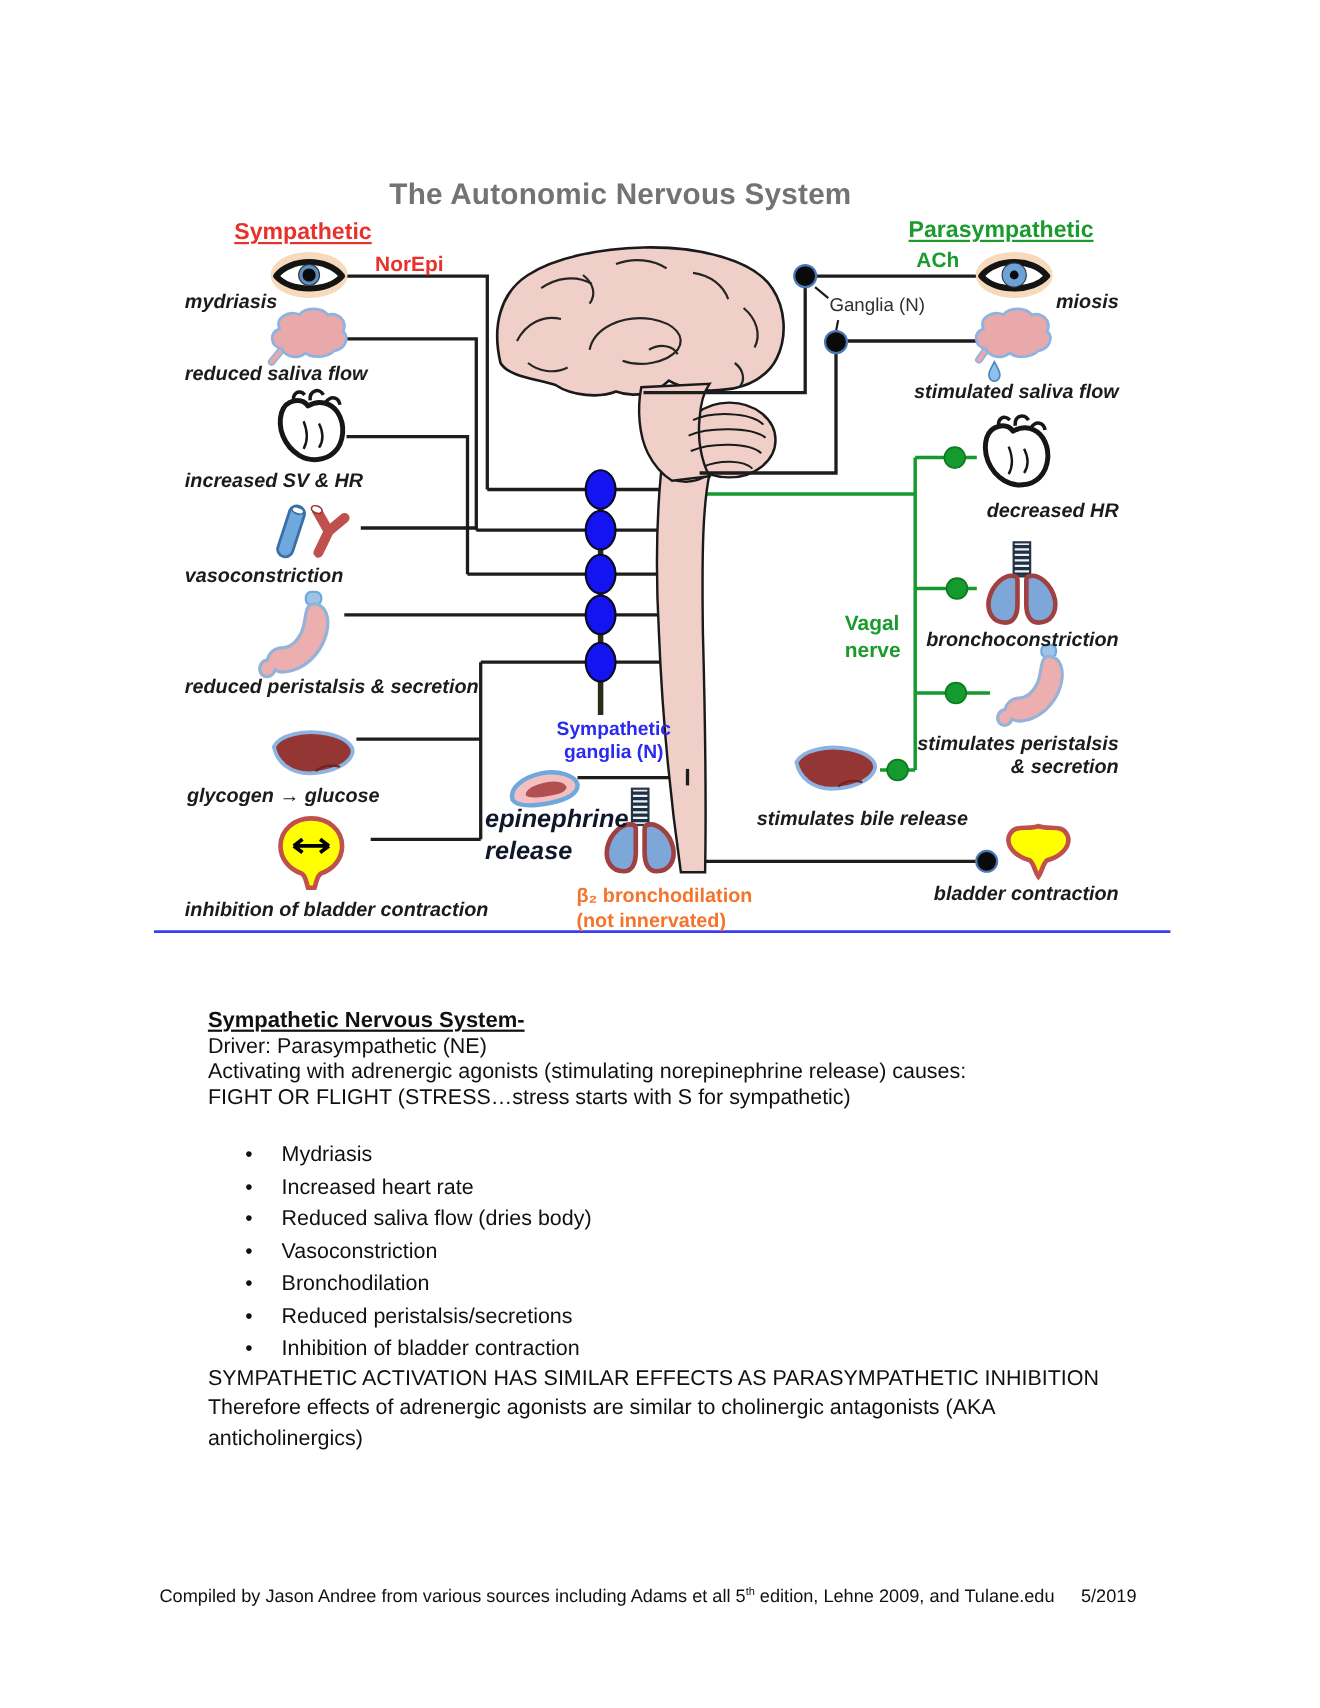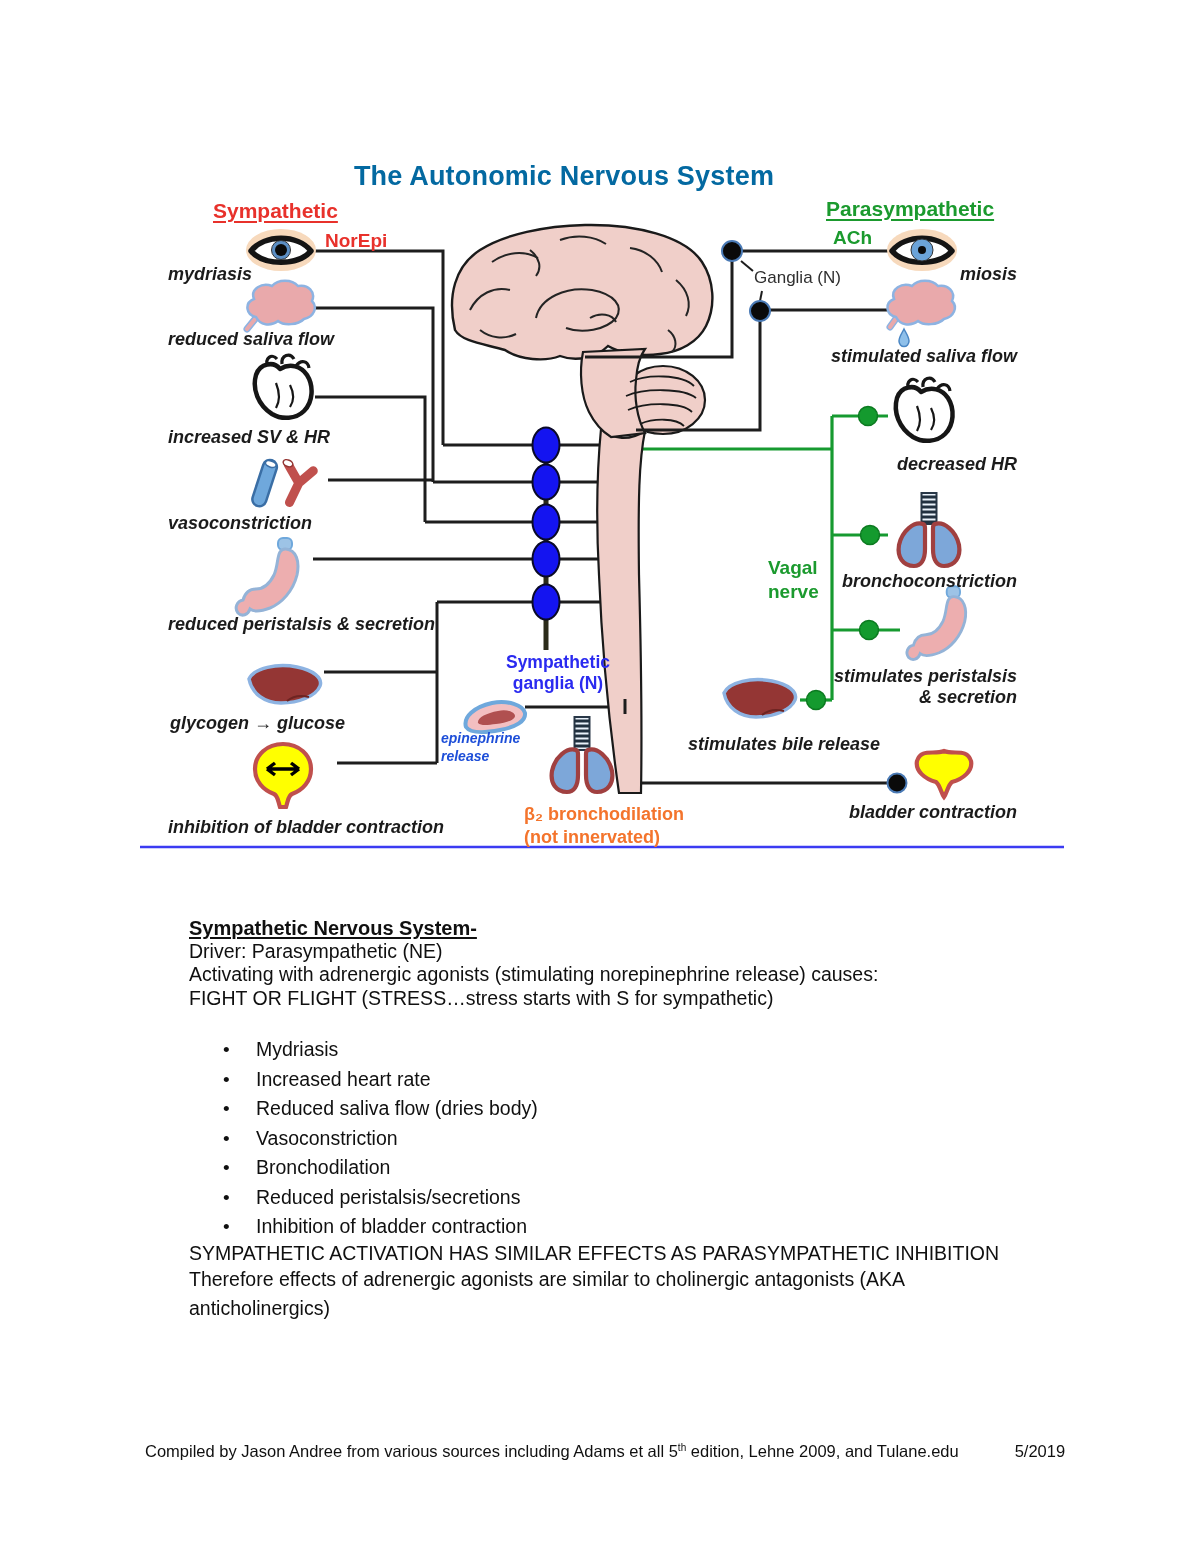--- a/index.html
+++ b/index.html
@@ -5,42 +5,42 @@
   html,body { margin:0; padding:0; background:#ffffff; }
   body { width:1200px; height:1553px; position:relative;
          font-family:"Liberation Sans", sans-serif; }
   .page { position:absolute; inset:0; background:#fff; overflow:hidden; }
 
   
   .diagram { position:absolute; left:0; top:0; width:1200px; height:870px; }
   .diagram svg { position:absolute; left:0; top:0; }
 
   .dtitle { position:absolute; left:312px; top:161px; width:504px; text-align:center;
-            font-size:27px; font-weight:bold; color:#0369a1; letter-spacing:0.2px; }
+            font-size:27px; font-weight:bold; color:#737373; letter-spacing:0.2px; }
 
   .branch-hd { position:absolute; font-weight:bold; font-size:21px;
                text-decoration:underline; text-underline-offset:3px; }
   .hd-symp { left:213px; top:199px; color:var(--symp-red); }
   .hd-para { left:826px; top:197px; color:var(--para-green); }
   .nt { position:absolute; font-weight:bold; font-size:19px; }
-  .nt-norepi { left:325px; top:230px; color:var(--symp-red); }
+  .nt-norepi { left:341px; top:230px; color:var(--symp-red); }
   .nt-ach   { left:833px; top:227px; color:var(--para-green); }
 
   .dlbl { position:absolute; font-style:italic; font-weight:bold; font-size:18px;
           color:#1b1b1b; line-height:1.18; white-space:pre-line; }
   .dlbl.r { text-align:right; }
 
   .ganglia-n { position:absolute; left:754px; top:268px; font-size:17px; color:#2f2f2f; }
   .vagal { position:absolute; left:768px; top:556px; font-size:19px; font-weight:bold;
            color:var(--para-green); line-height:1.25; white-space:pre-line; }
   .chain-lbl { position:absolute; left:478px; top:652px; width:160px; text-align:center;
                font-size:17.5px; font-weight:bold; color:var(--chain-blue);
                line-height:1.2; white-space:pre-line; }
-  .adrenal-lbl { position:absolute; left:441px; top:730px; font-size:14px;
-                 font-style:italic; font-weight:bold; color:#1d4ed8;
+  .adrenal-lbl { position:absolute; left:441px; top:730px; font-size:23px;
+                 font-style:italic; font-weight:bold; color:#0f172a;
                  line-height:1.25; white-space:pre-line; }
   .broncho-lbl { position:absolute; left:524px; top:803px; font-size:18px; font-weight:bold;
                  color:var(--broncho-orange); line-height:1.25; white-space:pre-line; }
 
   
   .doc { position:absolute; left:145px; top:916px; width:950px; color:#101010;
          font-size:19.5px; line-height:1.2;margin-left:44px; }
   .doc-heading { margin:0; font-size:20px; font-weight:bold; color:#101010;
                  text-decoration:underline; text-underline-offset:2px; }
   .doc p { margin:0; }
@@ -49,21 +49,21 @@
   .p-fight { margin-top:20px; margin-left:67px; }
   .doc ul { margin:25px 0 0 0; padding:0 0 0 67px; list-style:none; }
   .doc li { line-height:29.5px; position:relative; }
   .doc li::before { content:"\2022"; position:absolute; left:-33px; font-size:19px; }
   .p-similar { margin-top:21px; margin-left:67px; }
   .p-therefore { margin-top:22px; margin-left:67px; line-height:29px; white-space:pre-line; }
 
   .footer { position:absolute; left:145px; top:1439px; width:1000px;
             font-size:16.5px; color:#101010; line-height:1.48; }
   .footer sup { font-size:10px;margin-top:16px; }
-  .footer-date { margin-left:56px; }
+  .footer-date { margin-left:24px; }
 </style>
 </head>
 <body>
 
 <div class="page">
 
   <div class="diagram">
 
     <svg width="1200" height="870" viewBox="0 0 1200 870">
 

